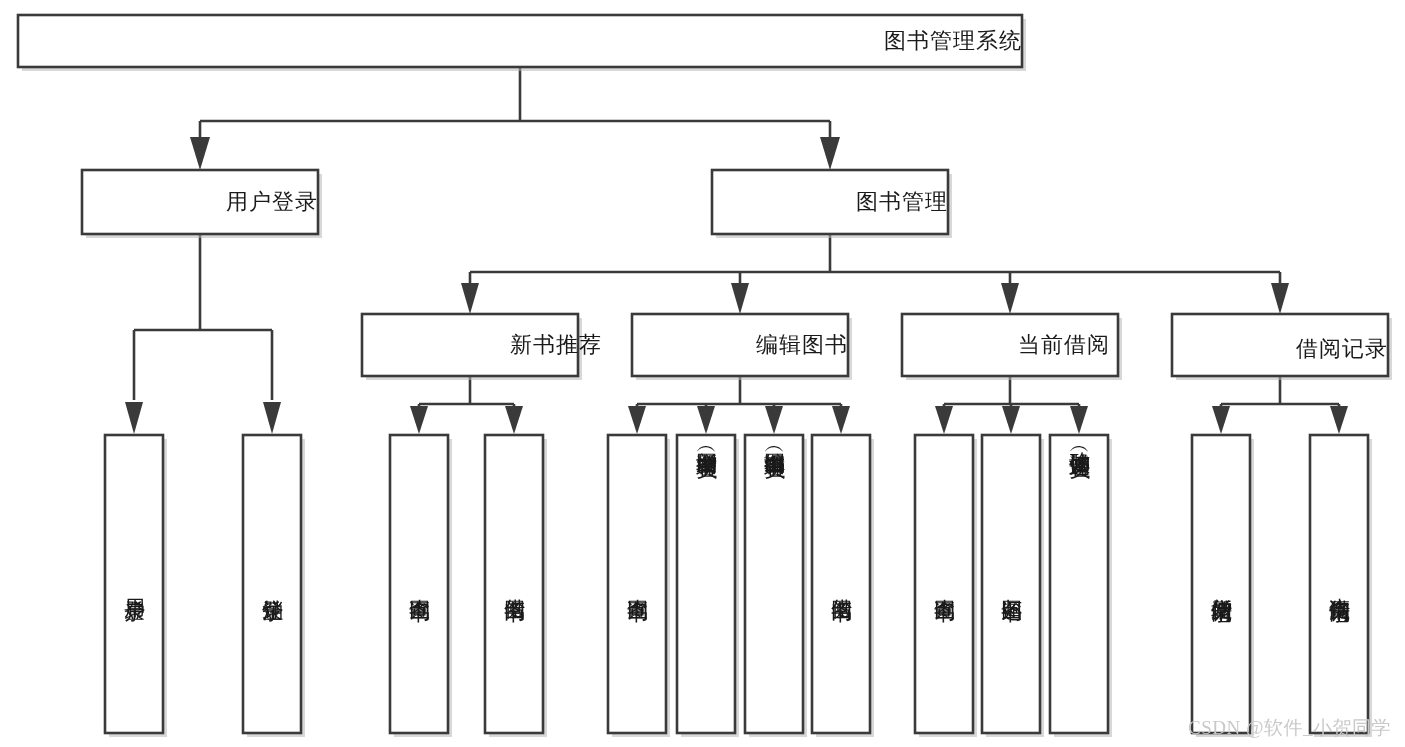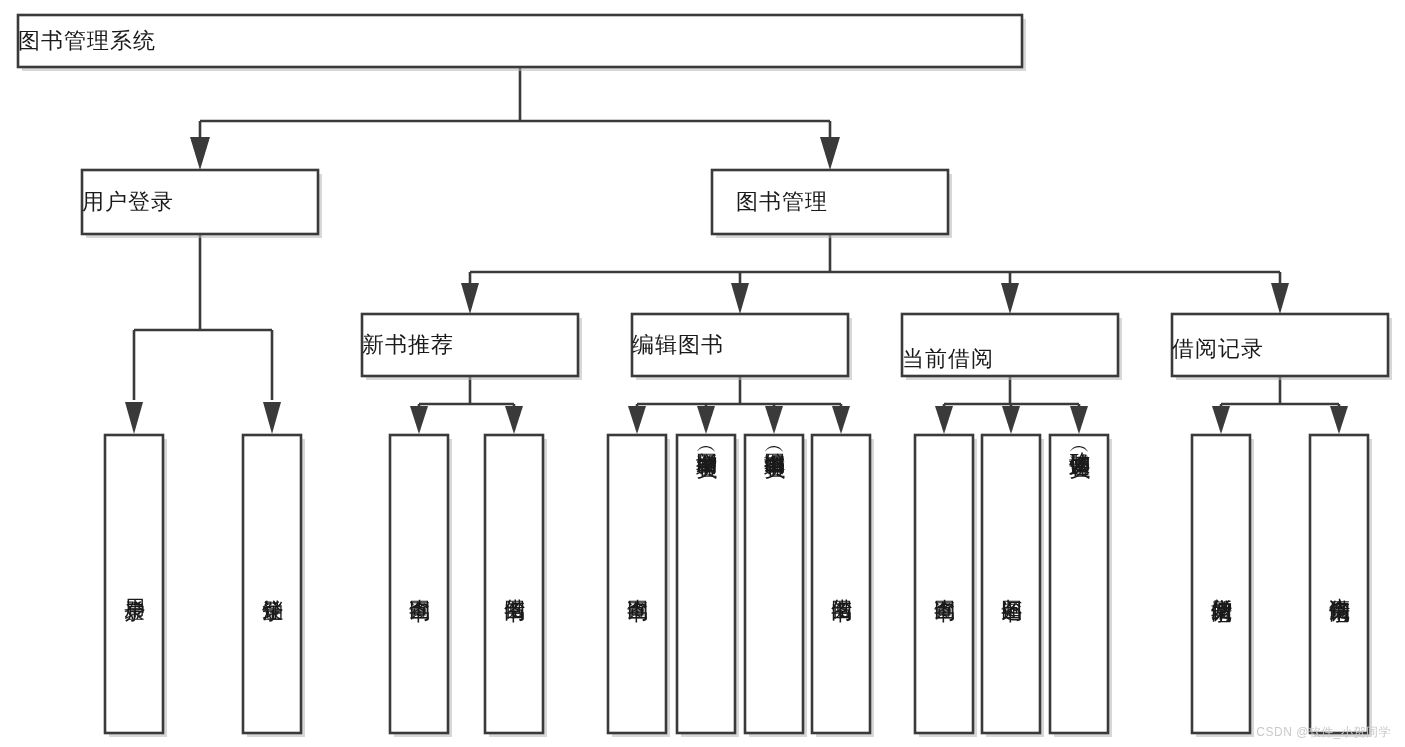--- a/index.html
+++ b/index.html
@@ -63,37 +63,37 @@
     line-height: 1.22;
     color: #1a1a1a;
     letter-spacing: 1px;
     white-space: nowrap;
     text-align: center;
   }
   .hlabel-box {
     position: absolute;
     display: flex;
     align-items: center;
-    justify-content: flex-start;
+    justify-content: flex-end;
     pointer-events: none;
     border-radius: 8px;
   }
   .hlabel-text {
     font-family: "DejaVu Sans", "Liberation Sans", sans-serif;
     font-size: 22px;
     color: #1a1a1a;
     letter-spacing: 1px;
     white-space: nowrap;
   }
   #watermark {
     position: absolute;
     right: 14px;
     bottom: 6px;
-    font-family: Liberation Sans, sans-serif;
-    font-size: 12px;
+    font-family: Liberation Serif, serif;
+    font-size: 19px;
     color: #c9c9c9;
     letter-spacing: 0.5px;
     white-space: nowrap;
     pointer-events: none;
   }
 </style>
 </head>
 <body>
 
 <div id="diagram-root">
@@ -229,33 +229,33 @@
   </svg>
 
   <div class="hlabel-box" style="left:18px; top:15px; width:1004px; height:52px;">
     <span class="hlabel-text">图书管理系统</span>
   </div>
 
   <div class="hlabel-box" style="left:82px; top:170px; width:236px; height:64px;">
     <span class="hlabel-text">用户登录</span>
   </div>
 
-  <div class="hlabel-box" style="left:712px; top:170px; width:236px; height:64px;padding-left:24px;">
+  <div class="hlabel-box" style="left:712px; top:170px; width:236px; height:64px;">
     <span class="hlabel-text">图书管理</span>
   </div>
 
   <div class="hlabel-box" style="left:362px; top:314px; width:240px; height:62px;">
     <span class="hlabel-text">新书推荐</span>
   </div>
 
   <div class="hlabel-box" style="left:632px; top:314px; width:216px; height:62px;">
     <span class="hlabel-text">编辑图书</span>
   </div>
 
-  <div class="hlabel-box" style="left:902px; top:328px; width:208px; height:62px;">
+  <div class="hlabel-box" style="left:902px; top:314px; width:208px; height:62px;">
     <span class="hlabel-text">当前借阅</span>
   </div>
 
   <div class="hlabel-box" style="left:1172px; top:314px; width:216px; height:70px;">
     <span class="hlabel-text">借阅记录</span>
   </div>
 
   <div class="vlabel-box" style="left:105px; top:435px; width:58px; height:298px;">
     <span class="vlabel-text">用户登录</span>
   </div>

